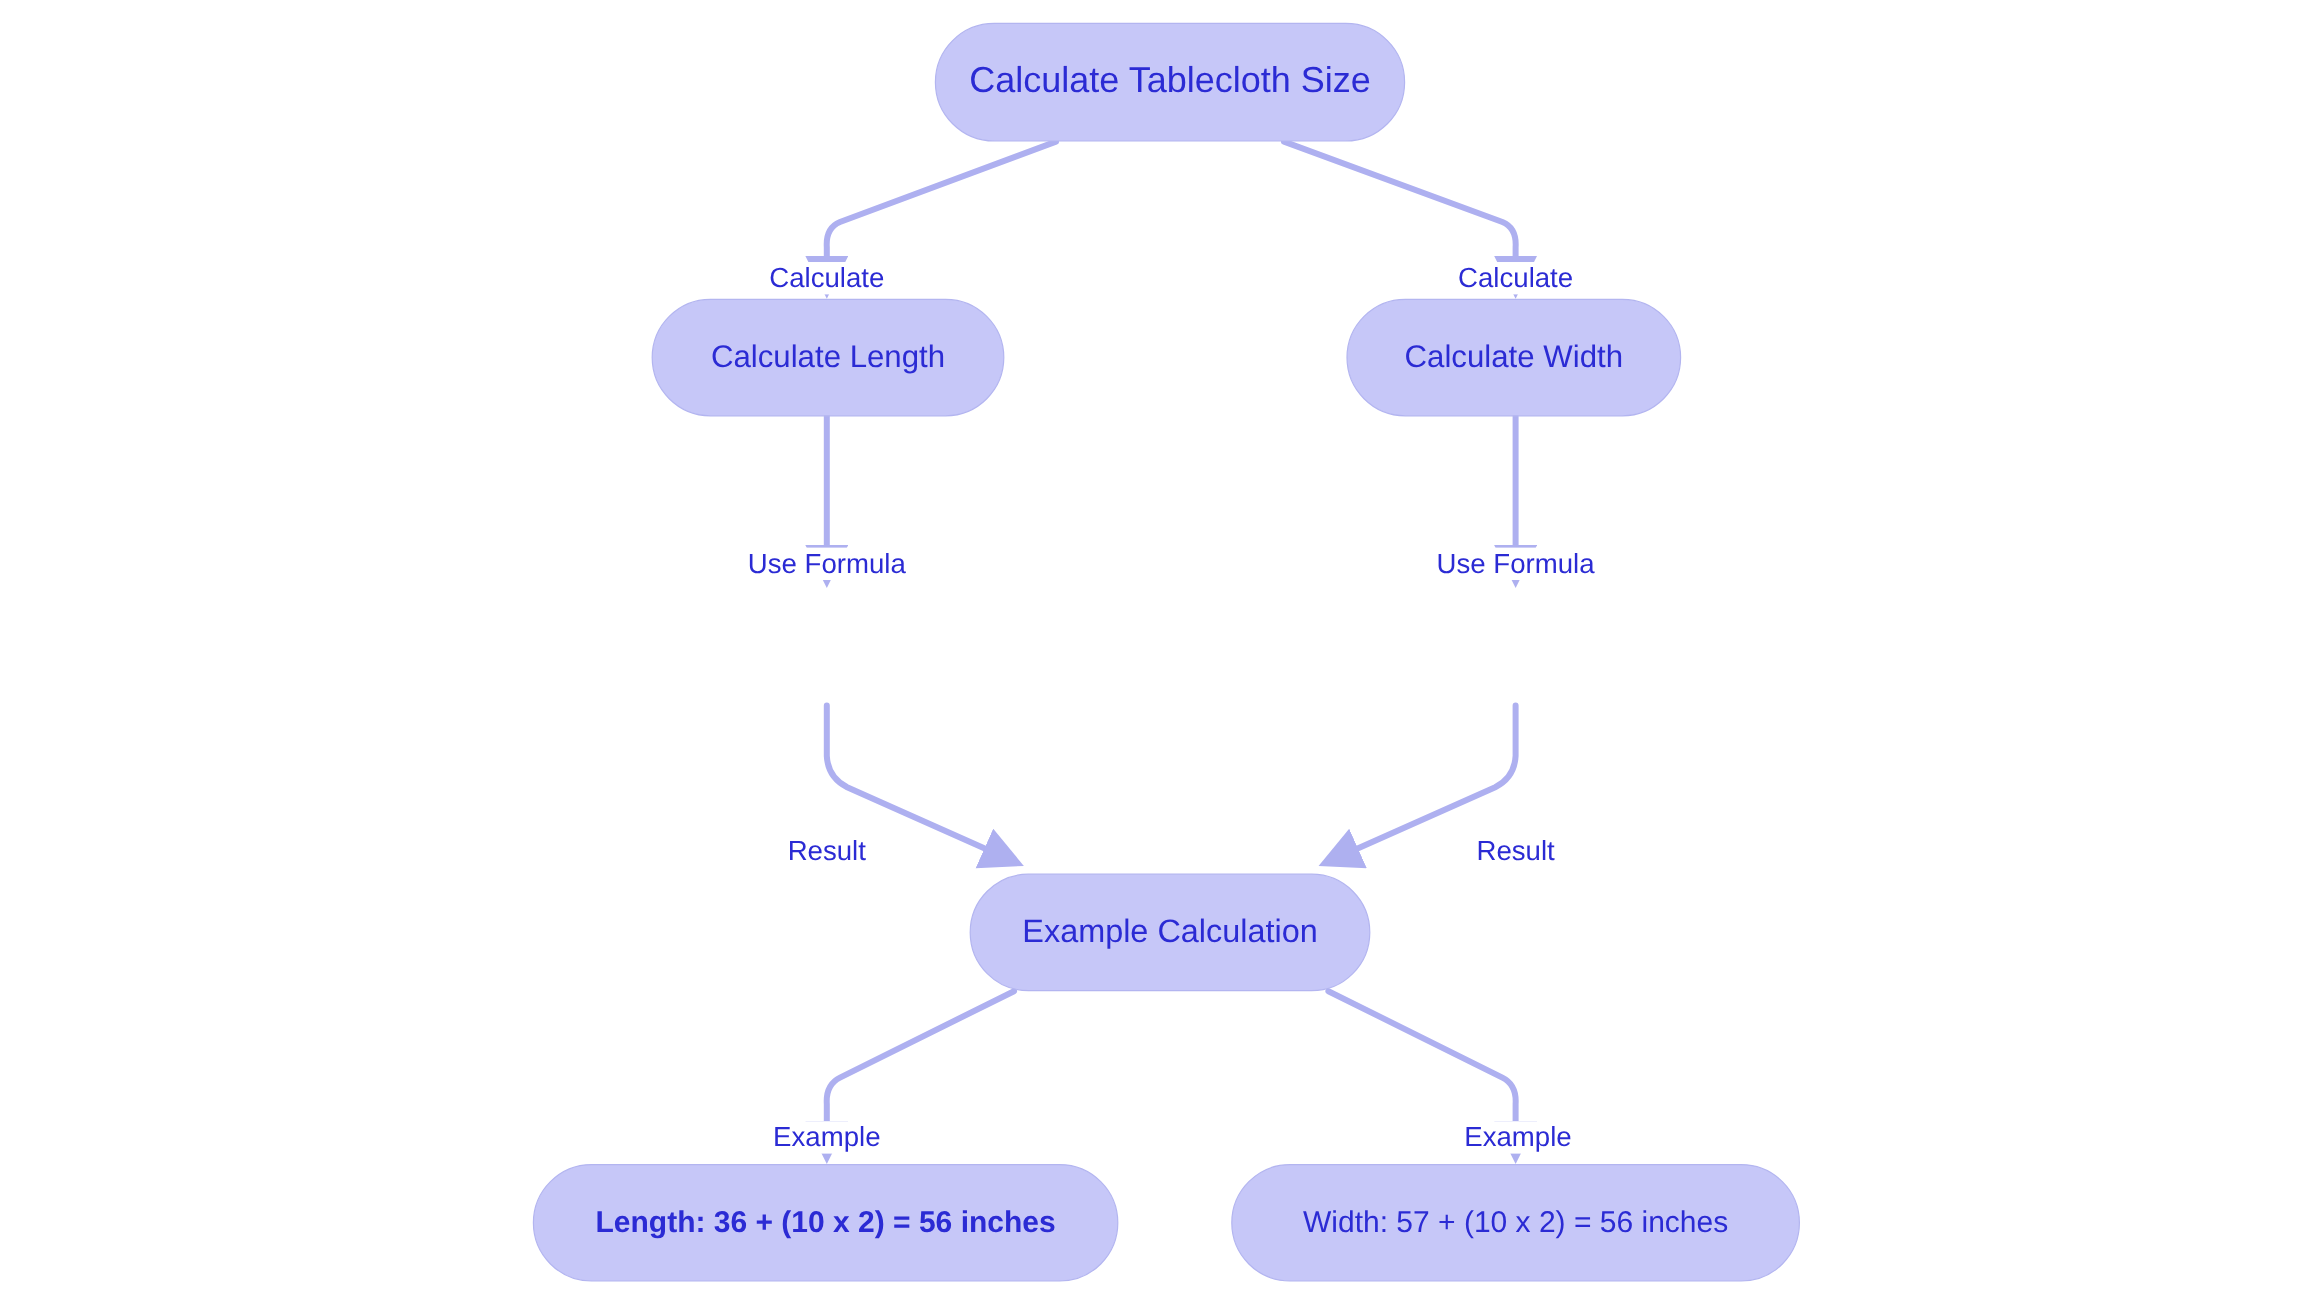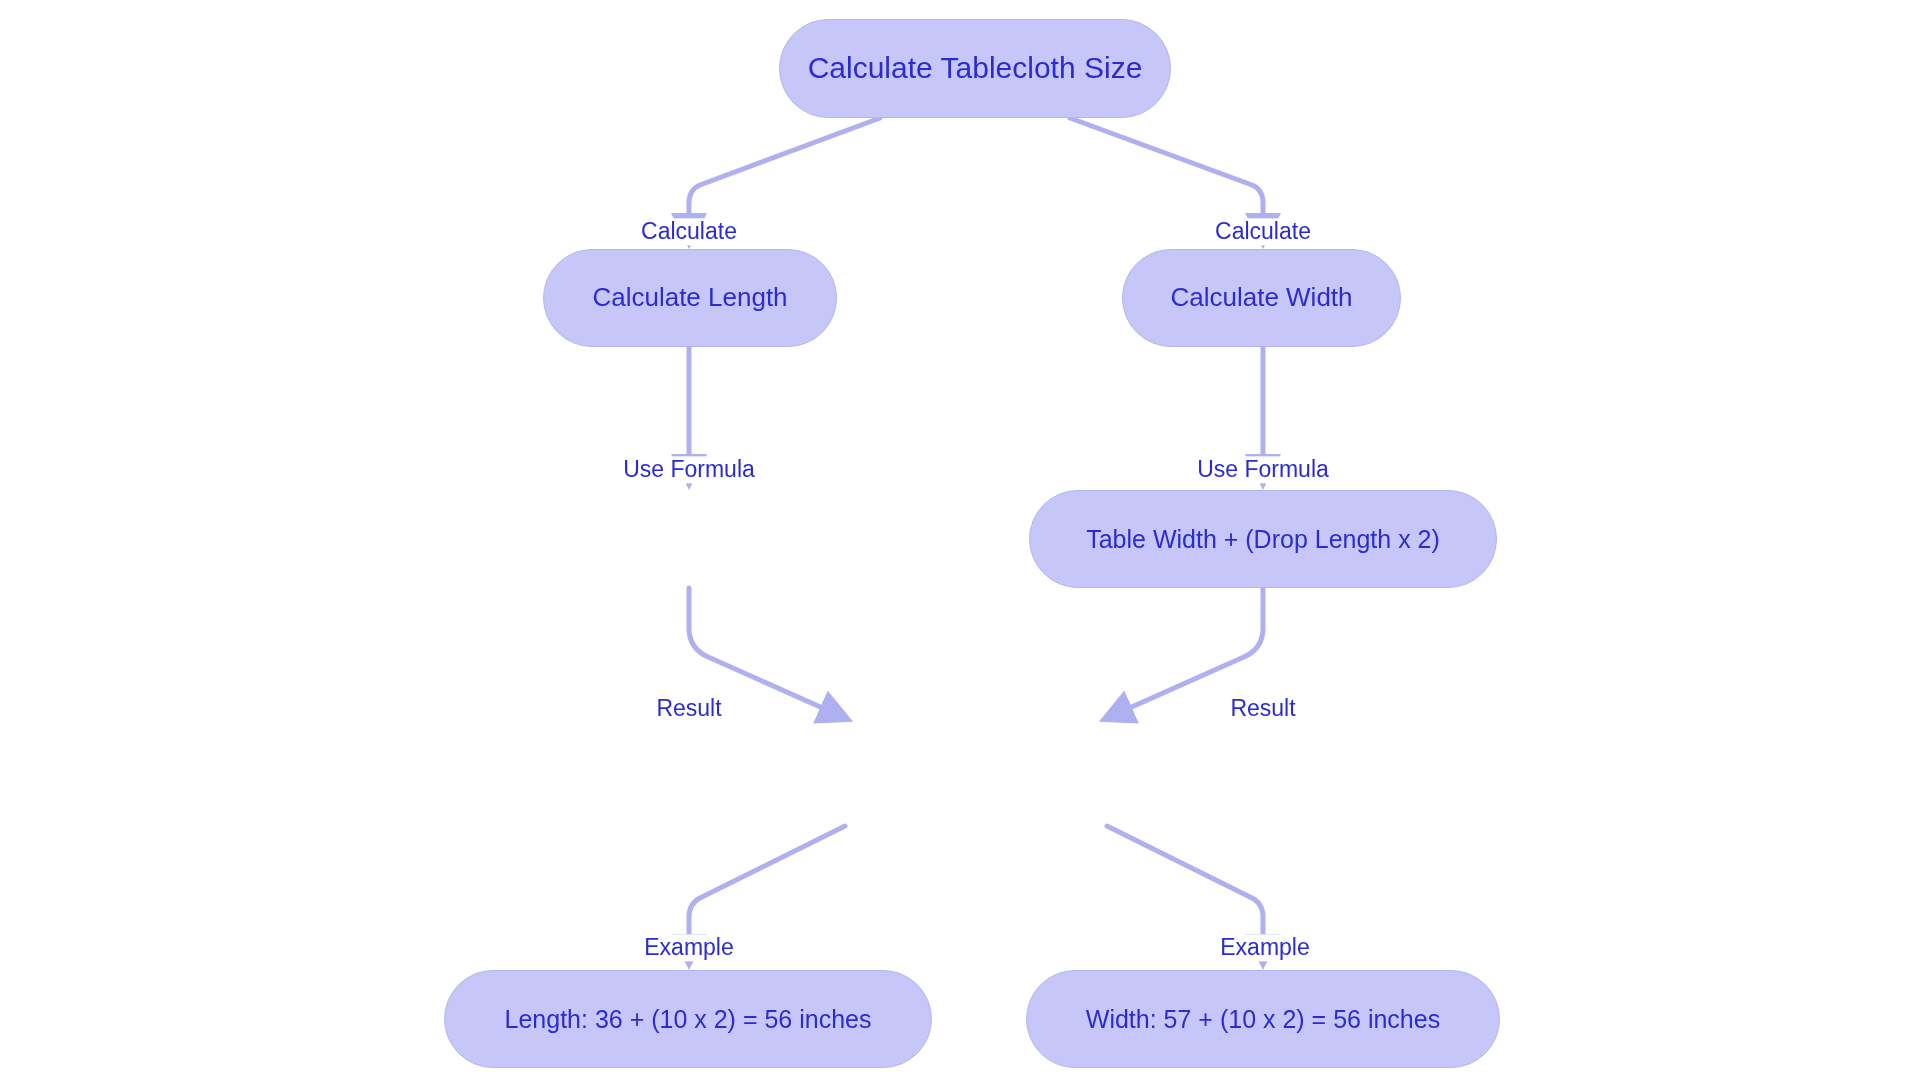--- a/index.html
+++ b/index.html
@@ -43,21 +43,21 @@
   .node-label {
     display: block;
     padding: 0 18px;
   }
   .n-root      { left: 779px;  top: 19px;  width: 392px; height: 99px;  font-size: 30px; }
   .n-calc-len  { left: 543px;  top: 249px; width: 294px; height: 98px;  font-size: 26px; }
   .n-calc-wid  { left: 1122px; top: 249px; width: 279px; height: 98px;  font-size: 26px; }
   .n-form-len  { left: 447px;  top: 490px; width: 484px; height: 98px;  font-size: 25px; }
   .n-form-wid  { left: 1029px; top: 490px; width: 468px; height: 98px;  font-size: 25px; }
   .n-example   { left: 808px;  top: 728px; width: 334px; height: 98px;  font-size: 27px; }
-  .n-res-len   { left: 444px;  top: 970px; width: 488px; height: 98px;  font-size: 25px; }
+  .n-res-len   { left: 444px;  top: 970px; width: 488px; height: 98px;  font-size: 25px; font-weight: bold; }
   .n-res-wid   { left: 1026px; top: 970px; width: 474px; height: 98px;  font-size: 25px; }
 
   .edge-label {
     position: absolute;
     color: #2b2bd4;
     font-size: 23px;
     background: #ffffff;
     padding: 1px 5px;
     white-space: nowrap;
     transform: translate(-50%, -50%);
@@ -111,24 +111,24 @@
 
   <div class="node n-calc-wid">
     <span class="node-label">Calculate Width</span>
   </div>
 
   <div class="node n-calc-len">
     <span class="node-label">Calculate Length</span>
   </div>
 
 
-  <div class="node n-form-wid">
-    <span class="node-label">Table Width + (Drop Length x 2)</span>
+
+  <div class="node n-example">
+    <span class="node-label">Example Calculation</span>
   </div>
-
 
   <div class="node n-res-len">
     <span class="node-label">Length: 36 + (10 x 2) = 56 inches</span>
   </div>
 
   <div class="node n-res-wid">
     <span class="node-label">Width: 57 + (10 x 2) = 56 inches</span>
   </div>
 
   <div class="edge-label el-calc-l">Calculate</div>

